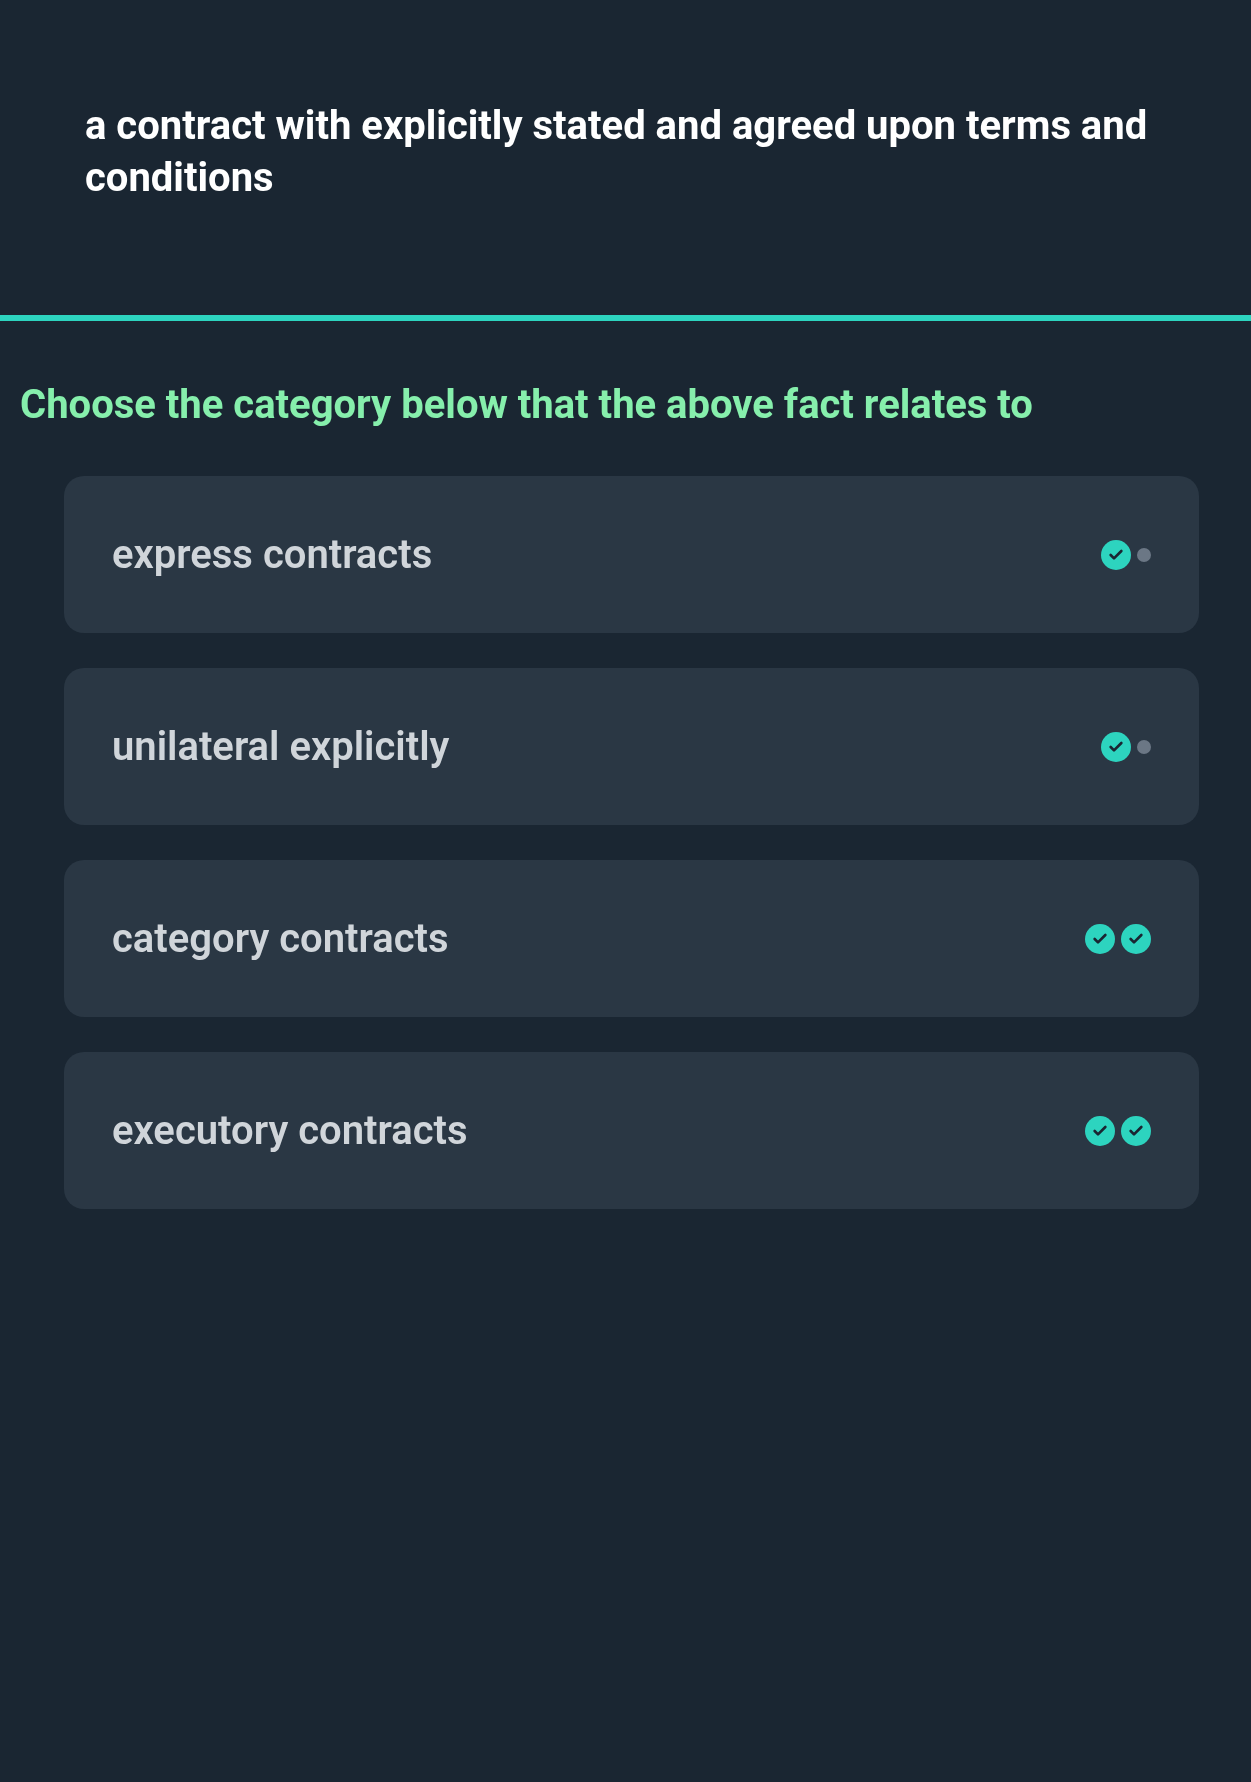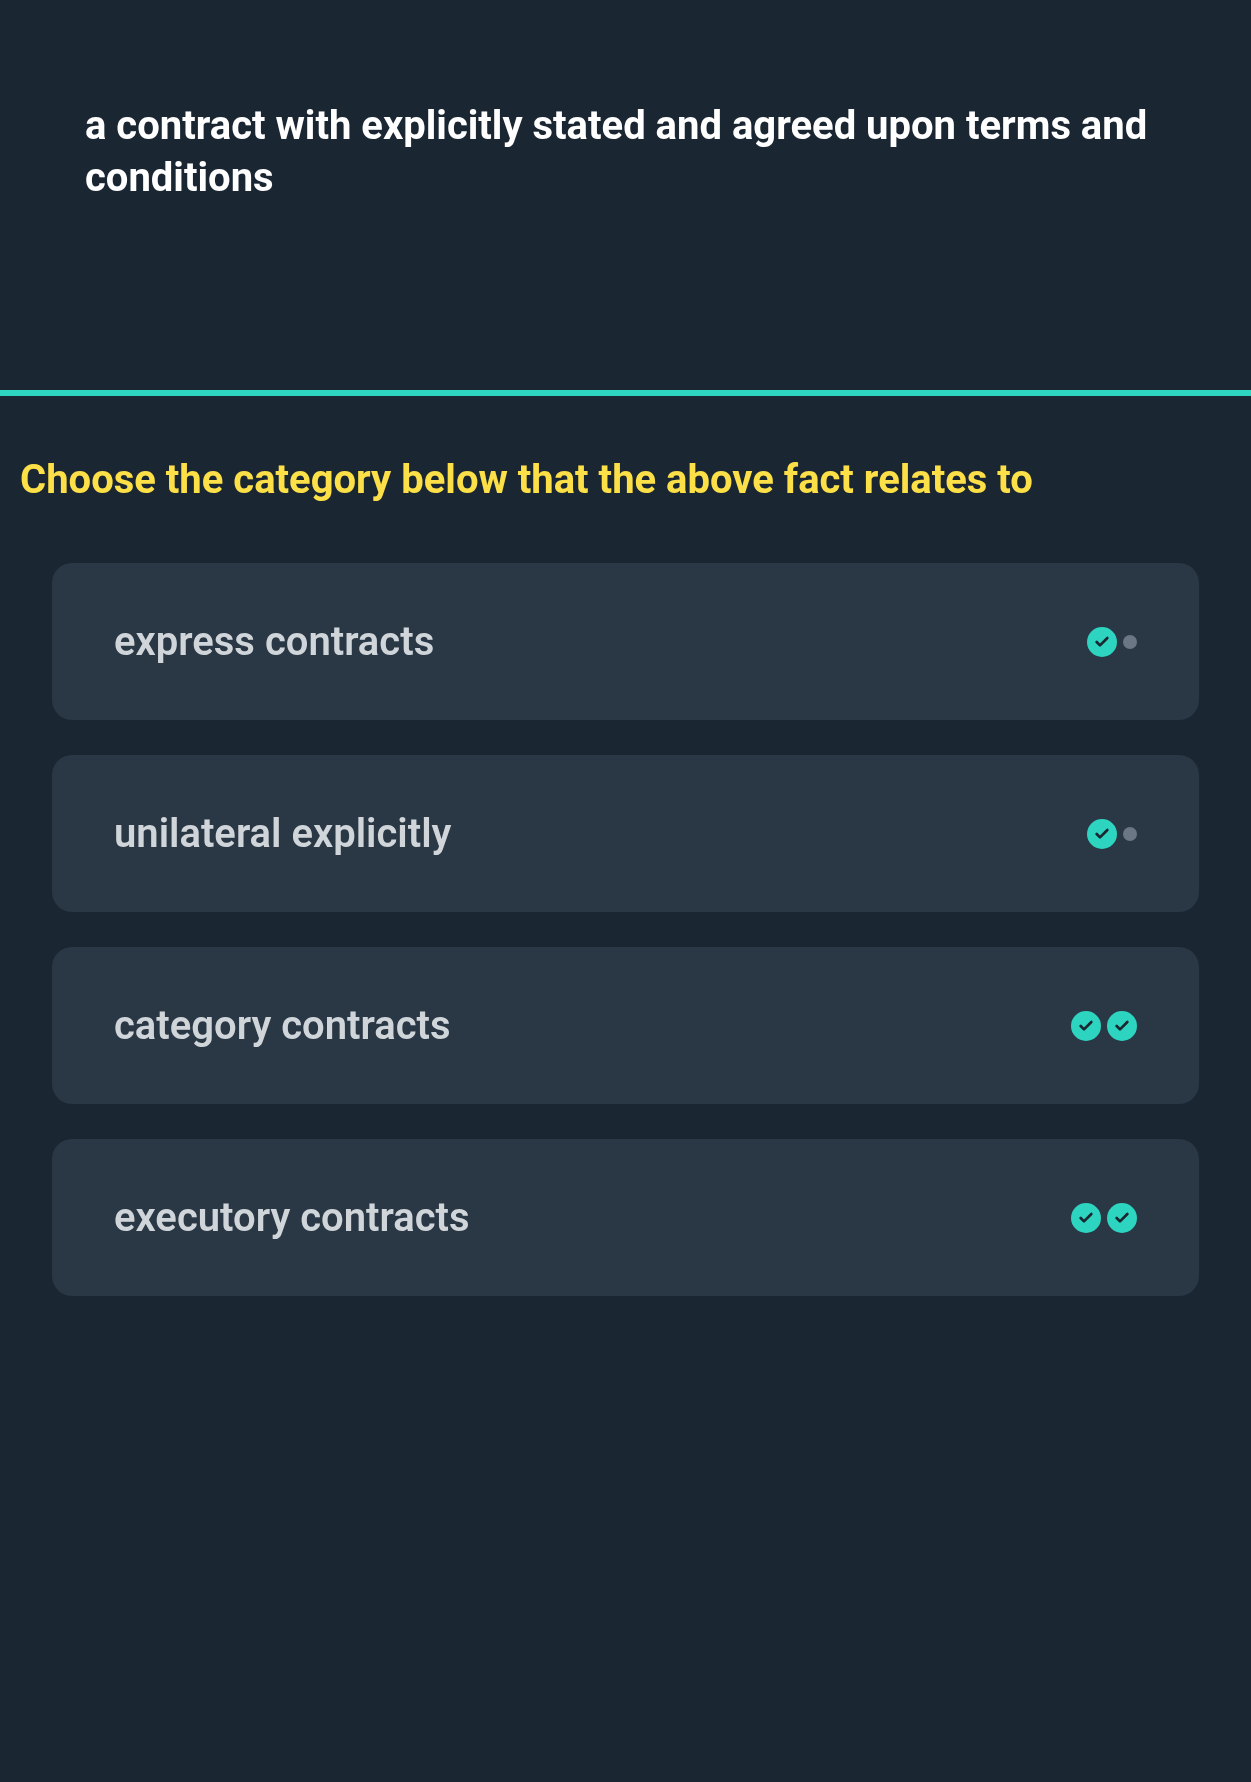--- a/index.html
+++ b/index.html
@@ -9,56 +9,57 @@
     }
     body {
       background-color: #1a2632;
       font-family: -apple-system, BlinkMacSystemFont, 'Segoe UI', Roboto, sans-serif;
       width: 1251px;
       height: 1782px;
       overflow: hidden;
     }
     .top-section {
       padding: 100px 85px 0 85px;
-      height: 390px;
+      height: 315px;
     }
     .fact-text {
       color: #ffffff;
       font-size: 40px;
       font-weight: 700;
       line-height: 1.3;
     }
     .divider {
       height: 6px;
       background-color: #2dd4bf;
       width: 100%;
     }
     .bottom-section {
       padding: 60px 0 0 0;
     }
     .instruction {
-      color: #fde047;
+      color: #86efac;
       font-size: 40px;
       font-weight: 700;
       padding: 0 20px;
-      margin-bottom: 60px;
+      margin-bottom: 48px;
       white-space: nowrap;
     }
     .options-container {
       padding: 0 52px;
     }
     .option-card {
       background-color: #2a3744;
       border-radius: 20px;
-      padding: 55px 62px;
+      padding: 55px 48px;
       margin-bottom: 35px;
       display: flex;
       justify-content: space-between;
       align-items: center;
       cursor: pointer;
+      margin-left: 12px;
     }
     .option-label {
       color: #d0d5da;
       font-size: 40px;
       font-weight: 600;
     }
     .indicators {
       display: flex;
       gap: 6px;
       align-items: center;

